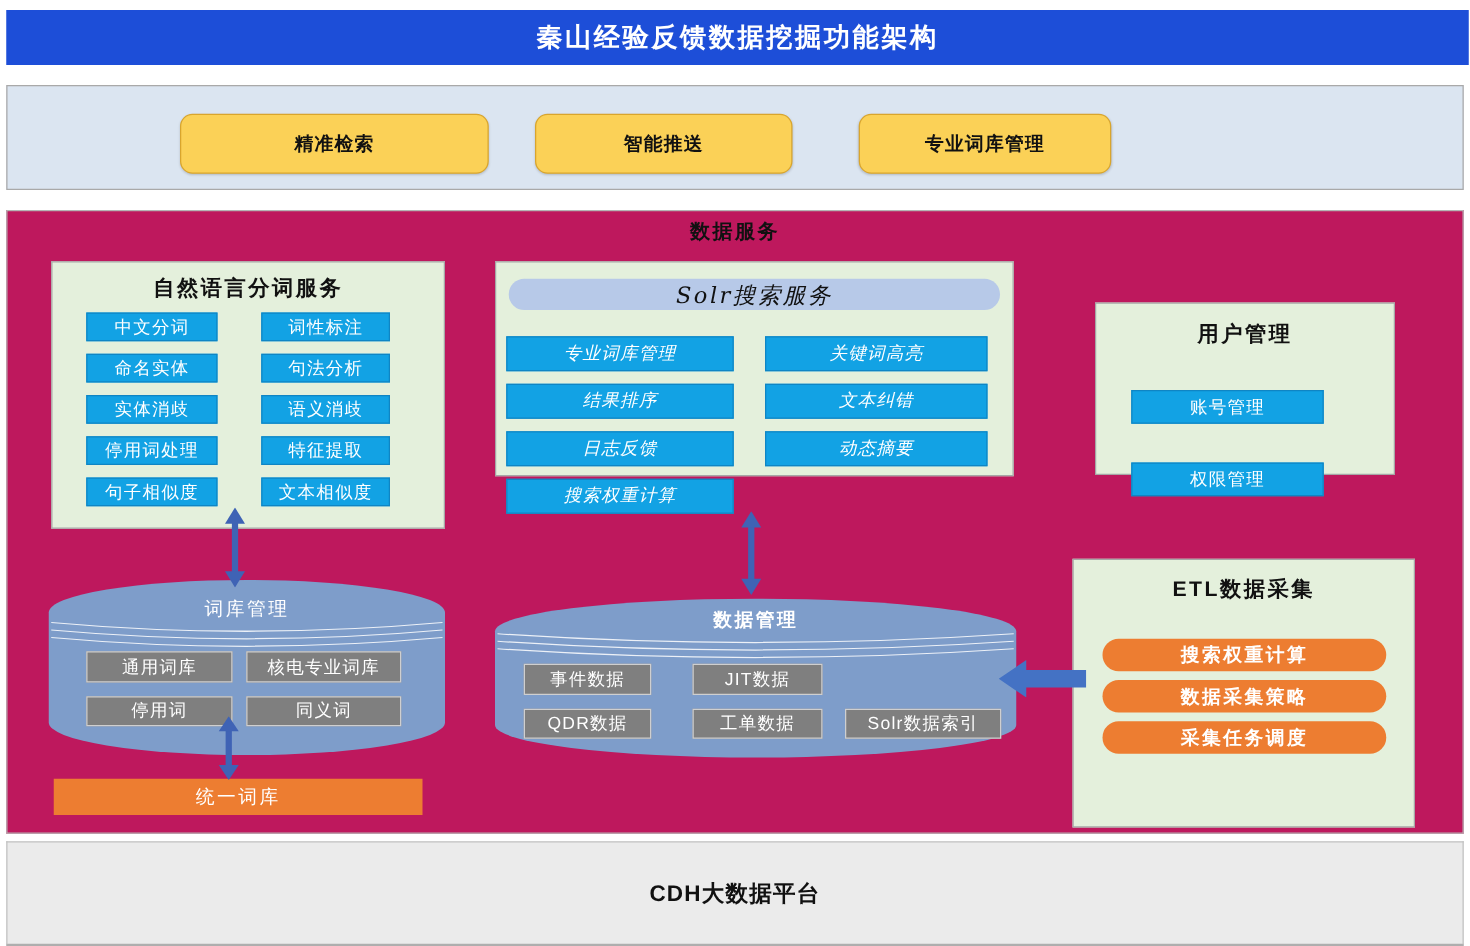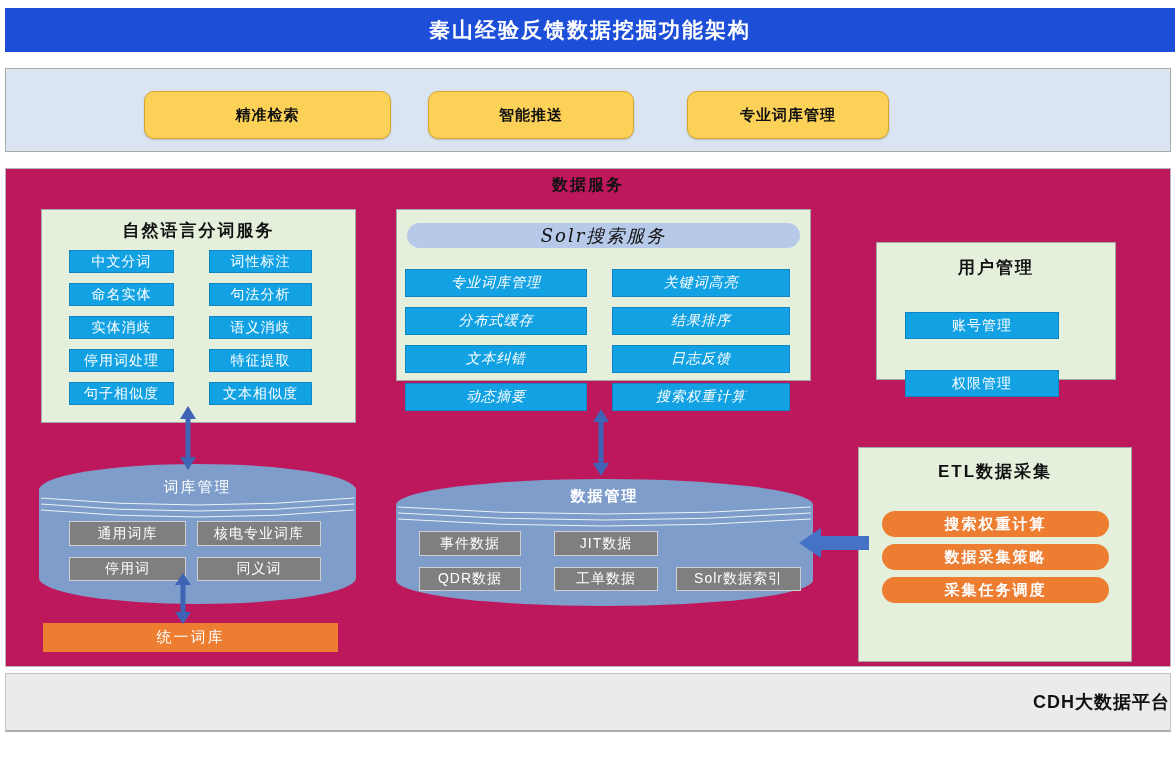--- a/index.html
+++ b/index.html
@@ -71,23 +71,23 @@
   .cyl-dict .ctitle{top:14px;}
   .cyl-data{left:390px;top:310px;width:417px;height:127px;}
   .cyl-data .ctitle{top:8px;font-weight:bold;}
 
   .unified{position:absolute;left:37px;top:454px;width:295px;height:29px;background:#ed7d31;
     color:#fff;font-size:15px;display:flex;align-items:center;justify-content:center;letter-spacing:2px;}
 
   .arrow-svg{position:absolute;pointer-events:none;}
 
   
-  .cdh{position:absolute;left:5px;top:673px;width:1166px;height:59px;background:#ebebeb;
+  .cdh{position:absolute;left:5px;top:673px;width:1166px;height:84px;background:#ebebeb;
     border:1px solid #c2c2c2;border-bottom:2px solid #aeaeae;box-sizing:border-box;
-    display:flex;align-items:center;justify-content:flex-end;}
+    display:flex;align-items:center;justify-content:center;}
   .cdh .t{font-size:18px;font-weight:bold;color:#111;letter-spacing:1px;}
 </style>
 </head>
 <body>
 
 <div class="page">
 
   <div class="titlebar">
     <div class="t">秦山经验反馈数据挖掘功能架构</div>
   </div>
@@ -115,21 +115,20 @@
         <div class="chip">句子相似度</div>
         <div class="chip">文本相似度</div>
       </div>
     </div>
 
     <div class="greenbox solr">
       <div class="pill">Solr搜索服务</div>
       <div class="grid">
         <div class="chip">专业词库管理</div>
         <div class="chip">关键词高亮</div>
-        <div class="chip">分布式缓存</div>
         <div class="chip">结果排序</div>
         <div class="chip">文本纠错</div>
         <div class="chip">日志反馈</div>
         <div class="chip">动态摘要</div>
         <div class="chip">搜索权重计算</div>
       </div>
     </div>
 
     <div class="greenbox user">
       <div class="gtitle">用户管理</div>

